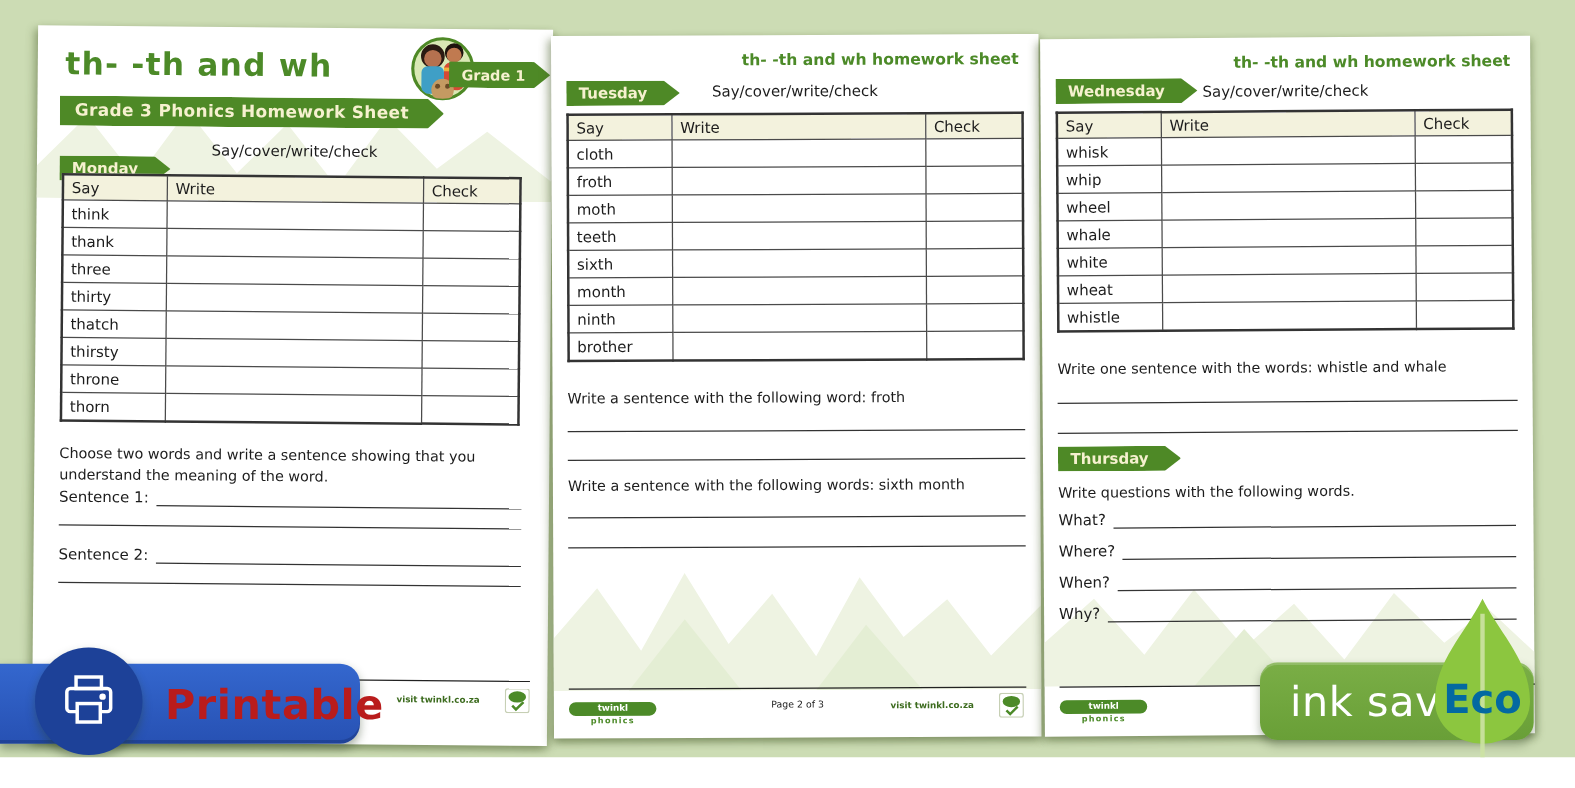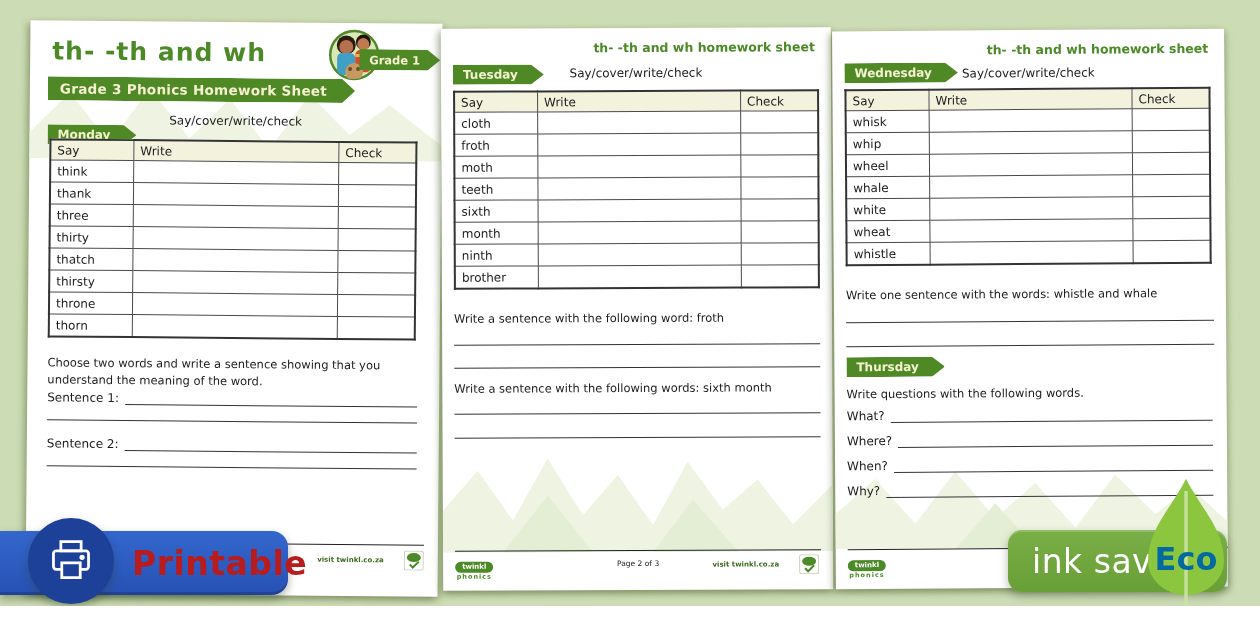--- a/index.html
+++ b/index.html
@@ -30,21 +30,21 @@
   .task{position:absolute;font-size:11.5px;line-height:1.45;}
   .wline{position:absolute;border-bottom:1.2px solid #333;height:1px;}
   .srow{position:absolute;display:flex;align-items:flex-end;font-size:12px;}
   .srow .lbl{white-space:nowrap;margin-right:6px;}
   .srow .ln{flex:1;border-bottom:1.2px solid #333;height:15px;}
   .footer-line{position:absolute;border-top:1.6px solid #222;height:0;}
   .site{position:absolute;display:flex;align-items:center;gap:20px;font-size:7px;font-weight:bold;color:#3c6b1e;}
   .pageno{position:absolute;left:0;right:0;text-align:center;font-size:7.5px;color:#222;}
   .twlogo{position:absolute;text-align:center;line-height:1;}
   .twcloud{display:inline-block;background:#4c8a28;color:#fff;font-size:7px;font-weight:bold;
-           border-radius:8px;padding:2px 7px;}
+           border-radius:8px;padding:2px 23px;}
   .twsub{color:#4c8a28;font-size:6.5px;font-weight:bold;letter-spacing:1px;margin-top:1px;}
   .badge-printable{position:absolute;left:0;top:531px;width:288px;height:64px;z-index:20;
            background:linear-gradient(180deg,#3467ce,#2751b3);border-radius:0 16px 16px 0;
            box-shadow:0 4px 8px rgba(40,60,30,.4), inset 0 -3px 0 rgba(0,0,30,.18);}
   .print-circle{position:absolute;left:28px;top:518px;width:86px;height:86px;border-radius:50%;
            background:#1d4198;z-index:21;display:flex;align-items:center;justify-content:center;
            box-shadow:0 4px 8px rgba(40,60,30,.35);}
   .print-label{position:absolute;left:132px;top:531px;height:64px;width:150px;display:flex;align-items:center;
            font-size:33px;font-weight:600;color:#b91c1c;z-index:21;letter-spacing:.5px;}
   .badge-eco{position:absolute;left:1008px;top:530px;width:219px;height:62px;z-index:20;

